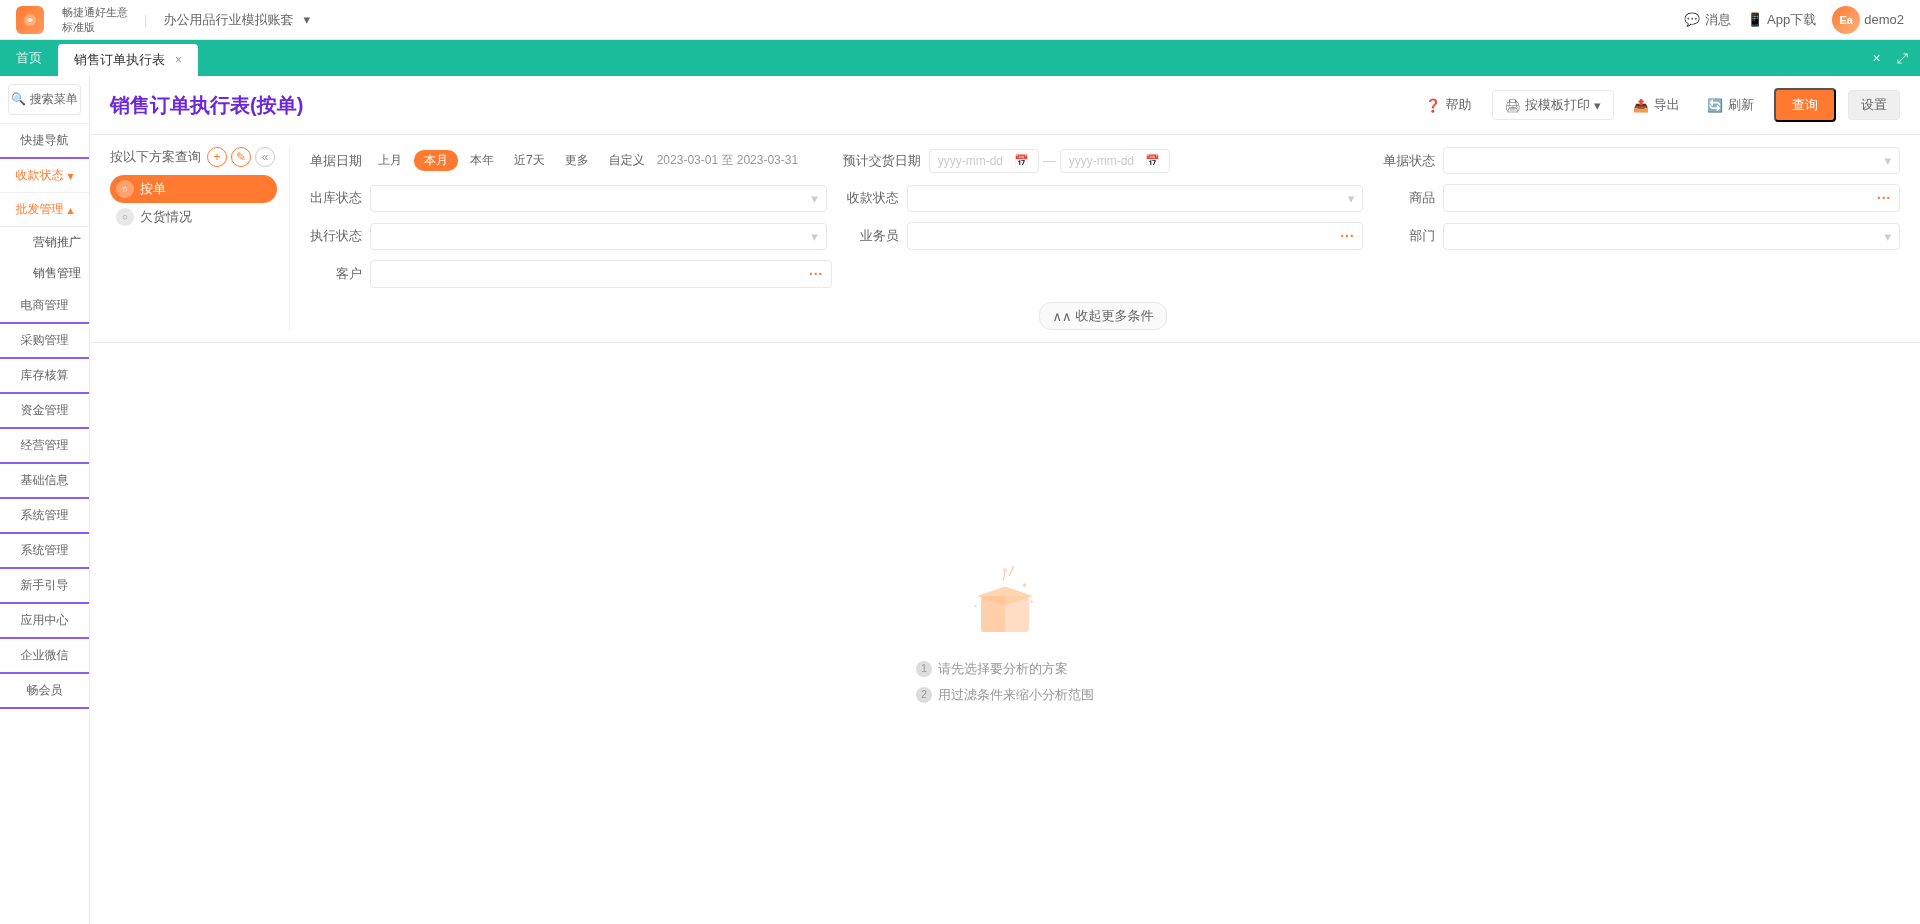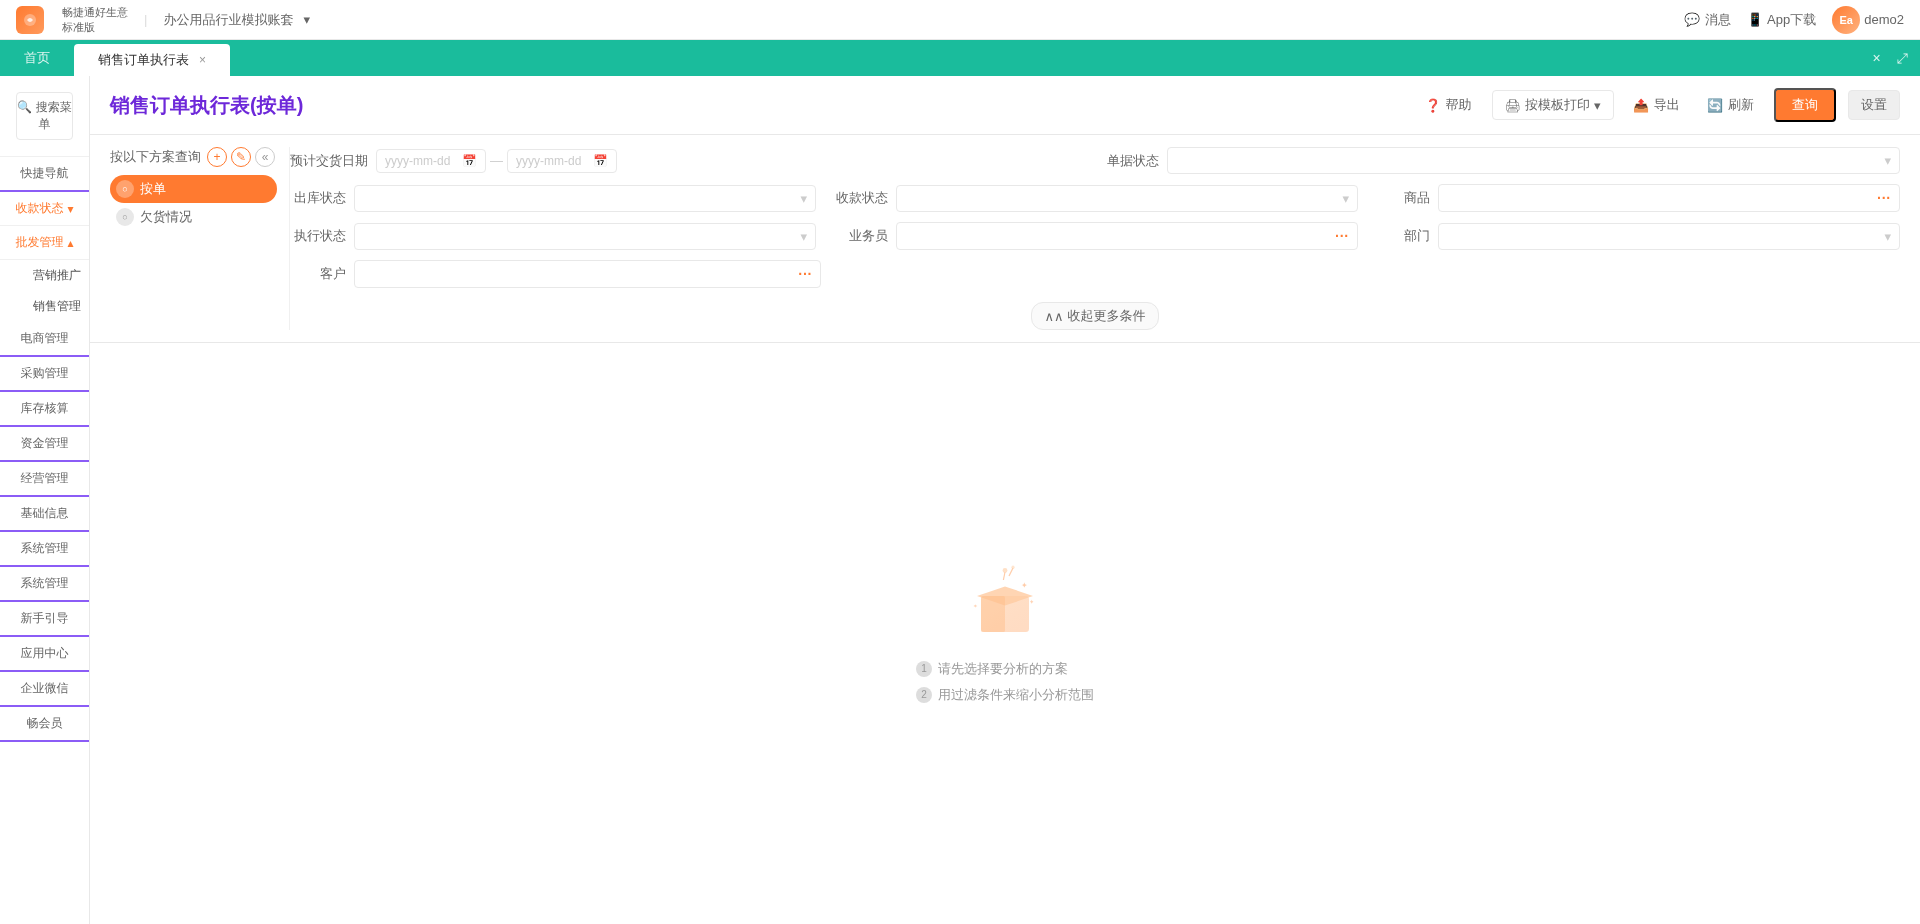--- a/index.html
+++ b/index.html
@@ -87,21 +87,21 @@
       height: 36px;
       display: flex;
       align-items: center;
       padding: 0 0 0 0;
       gap: 0;
     }
     .tab-item {
       height: 36px;
       display: flex;
       align-items: center;
-      padding: 0 24px;
+      padding: 0 16px;
       font-size: 13px;
       cursor: pointer;
       color: rgba(255,255,255,0.85);
       gap: 6px;
       justify-content: center;
     }
     .tab-item.active {
       background: #fff;
       color: #333;
       border-radius: 4px 4px 0 0;
@@ -139,21 +139,21 @@
     .sidebar {
       width: 90px;
       background: #fff;
       border-right: 1px solid #e8e8e8;
       display: flex;
       flex-direction: column;
       overflow-y: auto;
       flex-shrink: 0;
     }
     .sidebar-search {
-      padding: 16px;
+      padding: 8px;
       border-bottom: 1px solid #f0f0f0;
     }
     .sidebar-search-btn {
       width: 100%;
       padding: 6px 0;
       background: #fff;
       border: 1px solid #e8e8e8;
       border-radius: 4px;
       color: #666;
       font-size: 12px;
@@ -241,21 +241,21 @@
     }
 
     
     .filter-area {
       background: #fff;
       padding: 12px 20px;
       border-bottom: 1px solid #e8e8e8;
     }
     .filter-with-scheme {
       display: flex;
-      gap: 0;
+      gap: 16px;
     }
     .scheme-panel {
       width: 180px;
       flex-shrink: 0;
       border-right: 1px solid #f0f0f0;
       padding-right: 12px;
     }
     .scheme-panel-header {
       display: flex;
       align-items: center;
@@ -673,20 +673,34 @@
           <div class="scheme-item-debt">
             <div class="scheme-icon2">○</div>
             <span>欠货情况</span>
           </div>
         </div>
 
         <div class="filter-main">
 
           <div class="filter-row">
             <div class="filter-field">
+              <span class="filter-label">单据日期</span>
+              <div class="filter-control">
+                <div class="date-tabs">
+                  <span class="date-tab">上月</span>
+                  <span class="date-tab active">本月</span>
+                  <span class="date-tab">本年</span>
+                  <span class="date-tab">近7天</span>
+                  <span class="date-tab">更多</span>
+                  <span class="date-tab">自定义</span>
+                </div>
+                <span class="date-range">2023-03-01 至 2023-03-31</span>
+              </div>
+            </div>
+            <div class="filter-field">
               <span class="filter-label">预计交货日期</span>
               <div class="filter-control">
                 <div class="date-input">
                   <span style="color:#ccc;font-size:12px;">yyyy-mm-dd</span>
                   <span style="margin-left:auto;color:#ccc;">📅</span>
                 </div>
                 <span class="date-separator">—</span>
                 <div class="date-input">
                   <span style="color:#ccc;font-size:12px;">yyyy-mm-dd</span>
                   <span style="margin-left:auto;color:#ccc;">📅</span>

